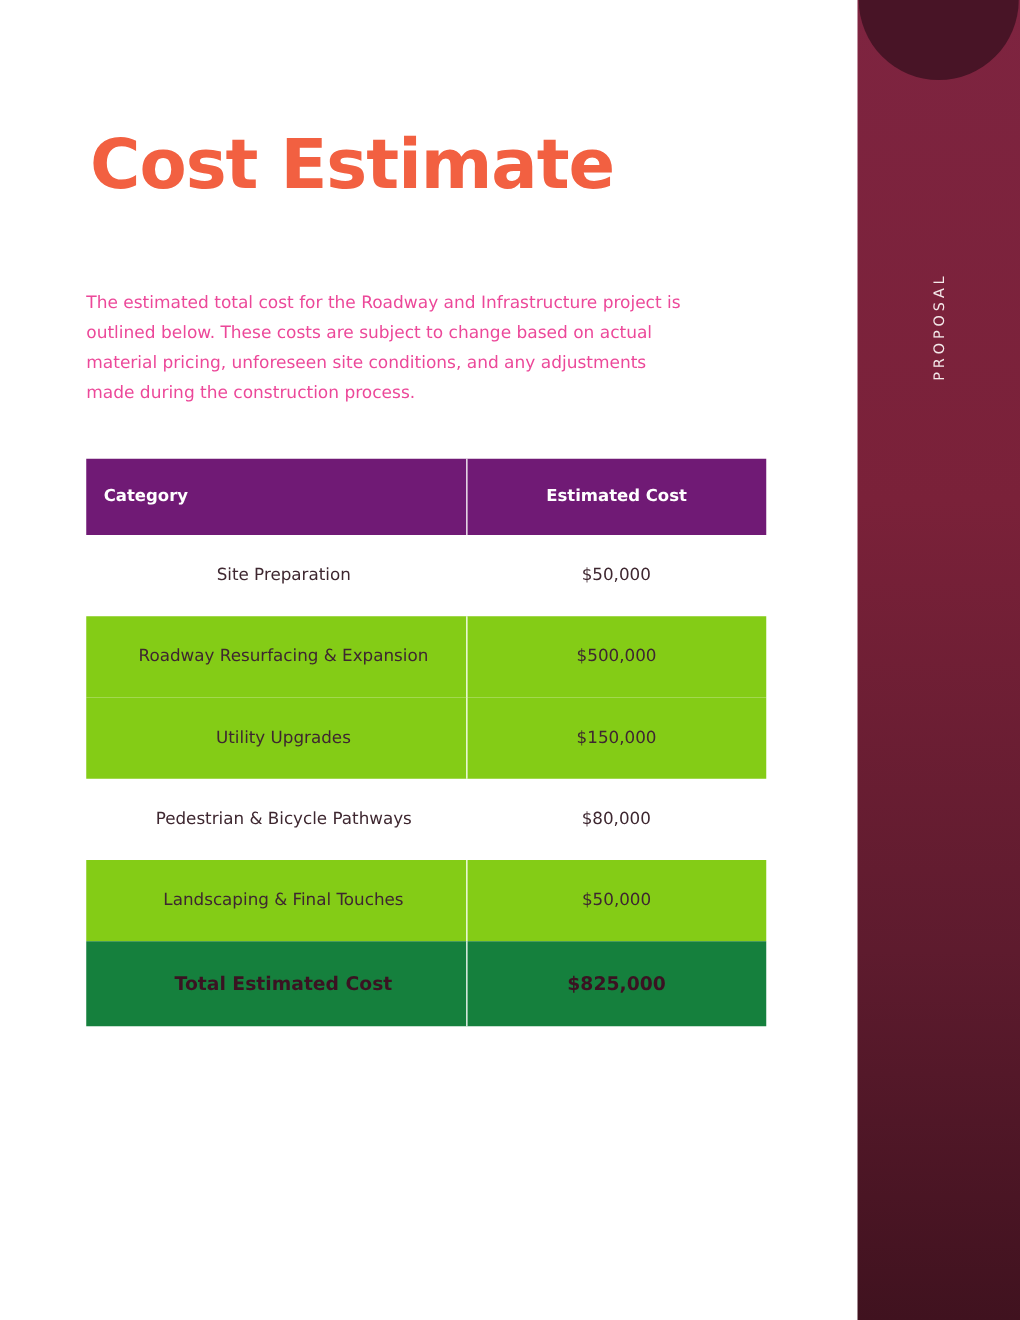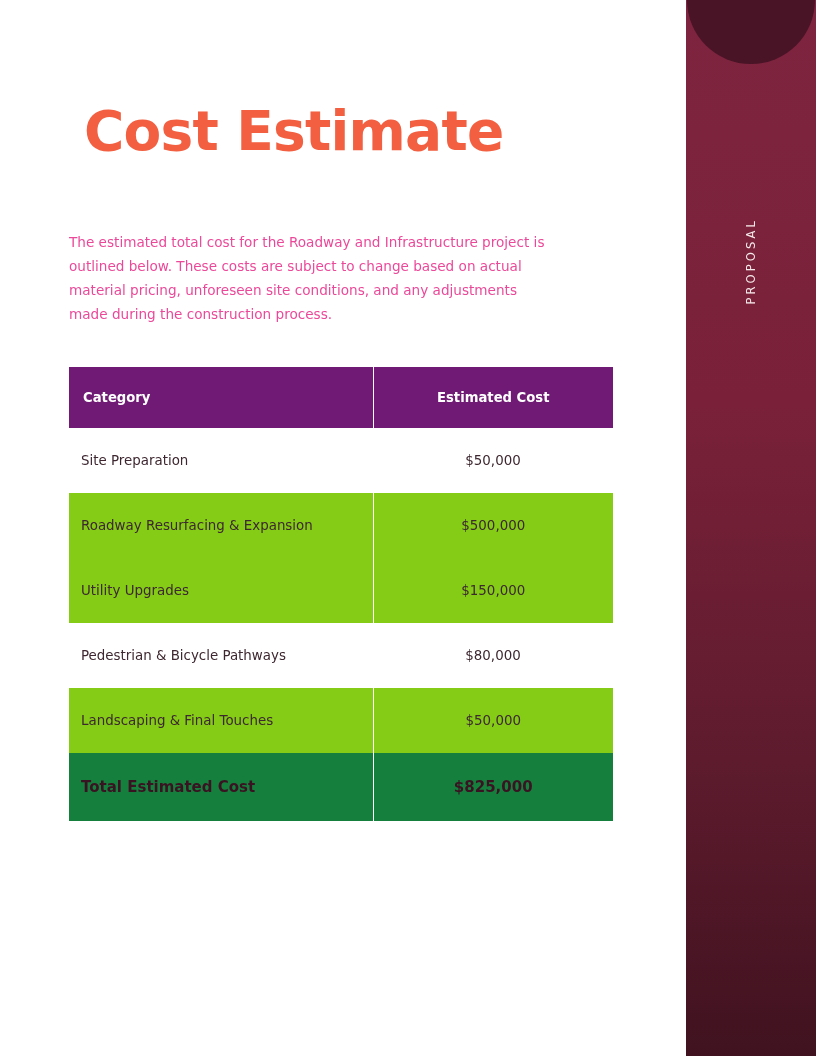--- a/index.html
+++ b/index.html
@@ -58,21 +58,21 @@
   .content {
     position: absolute;
     top: 0;
     left: 0;
     width: 686px;
     height: 1056px;
   }
 
   .title {
     position: absolute;
-    left: 84px;
+    left: 72px;
     top: 104px;
     font-size: 55px;
     line-height: 1.0;
     font-weight: 700;
     color: #F26041;
     letter-spacing: -0.8px;
     font-family: "DejaVu Sans", "Liberation Sans", sans-serif;
   }
 
   .intro {
@@ -120,21 +120,21 @@
 
   .cost-table tbody td {
     height: 65px;
     vertical-align: middle;
     font-size: 13.4px;
     color: #3E2730;
     font-weight: 400;
   }
 
   .cost-table tbody td.td-cat {
-    text-align: left;
+    text-align: center;
     padding-left: 12px;
   }
 
   .cost-table tbody td.td-cost {
     text-align: center;
   }
 
   .cost-table tbody tr.shade td {
     background: #84cc16;
   }

